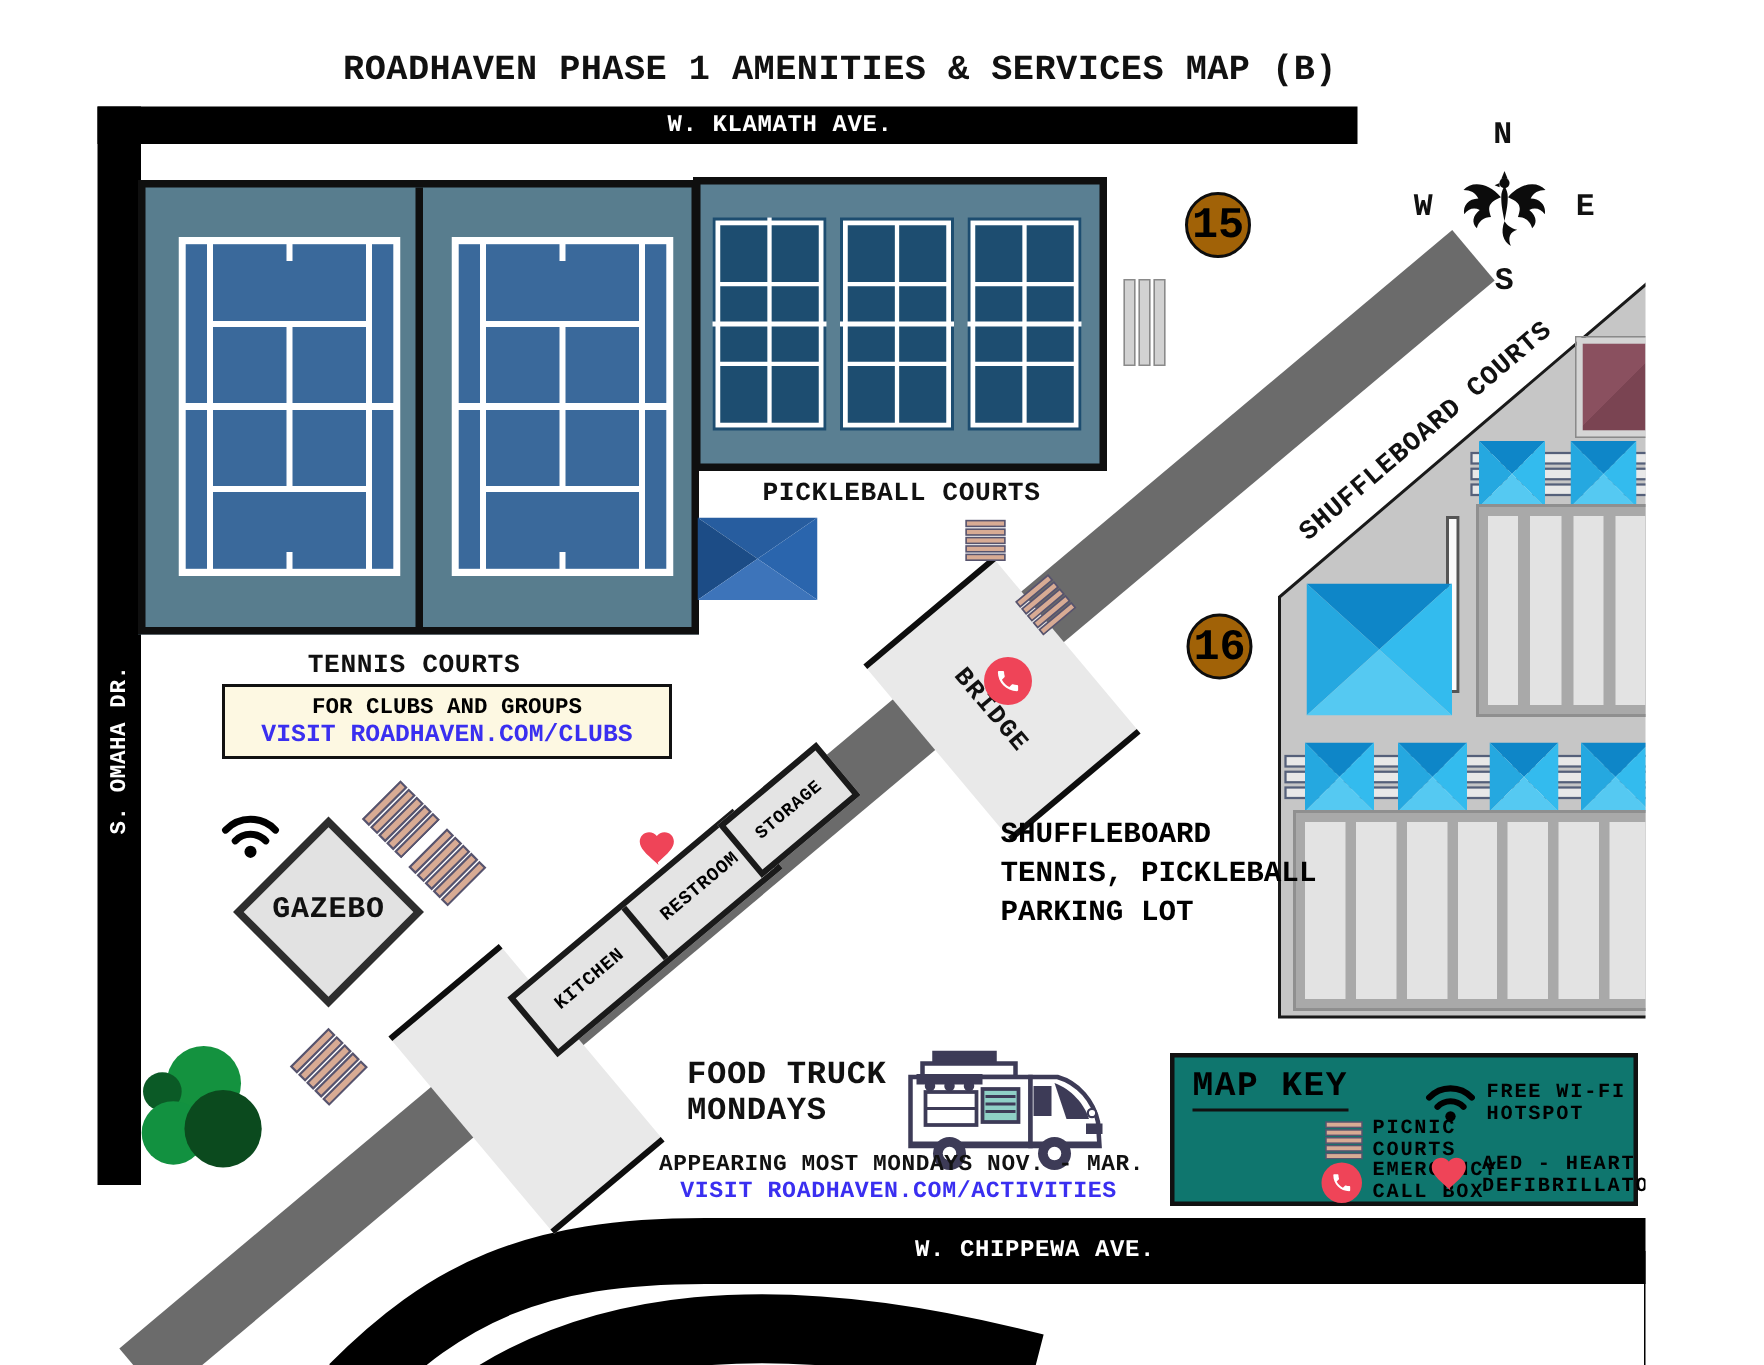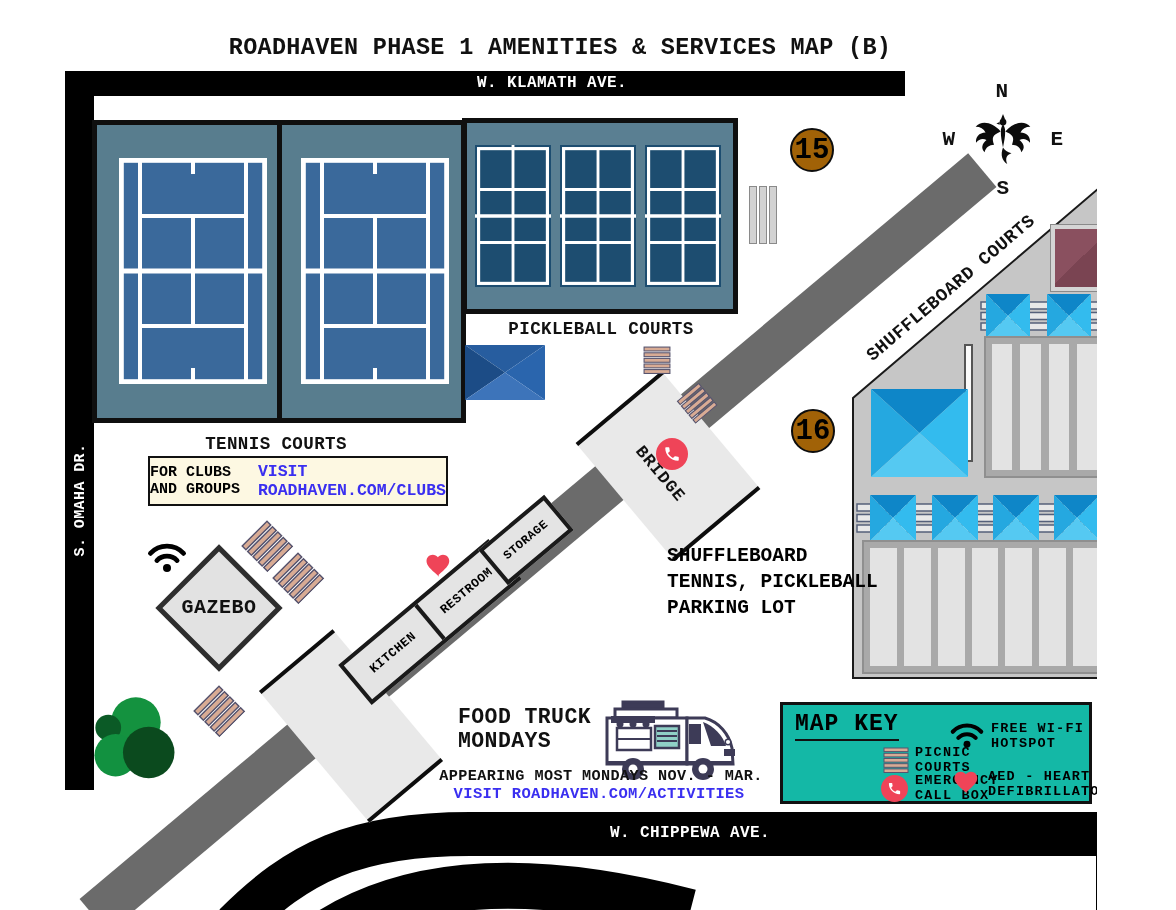--- a/index.html
+++ b/index.html
@@ -10,41 +10,41 @@
   }
   .abs { position:absolute; }
   .ctr { transform:translate(-50%,-50%); }
   .lbl { font-weight:800; color:#111; white-space:nowrap; letter-spacing:.4px; }
   .white { color:#fff; }
   .link { color:#3a2ff0; }
 
   
   .road-top { left:65px; top:71px; width:840px; height:25px; background:#000; }
   .road-left { left:65px; top:71px; width:29px; height:719px; background:#000; }
-  .road-top-label { left:552px; top:83px; font-size:16px; }
+  .road-top-label { left:520px; top:83px; font-size:16px; }
   .road-left-label { left:80px; top:500px; font-size:15px; transform:translate(-50%,-50%) rotate(-90deg); }
   .road-bottom-label { left:690px; top:833px; font-size:16px; }
   .road-right-label { left:1106px; top:749px; font-size:16px; transform:translate(-50%,-50%) rotate(90deg); letter-spacing:.5px; }
   .road-diag { left:-42px; top:521px; width:1160px; height:44px; background:#6b6b6b; transform:rotate(-40deg); }
 
   
   .crossing { background:#e9e9e9; border-top:4px solid #0d0d0d; border-bottom:4px solid #0d0d0d; }
   .bridge-band { left:668px; top:466px; width:112px; height:154px; transform:translate(-50%,-50%) rotate(-40deg); }
   .crossing-2 { left:351px; top:726px; width:96px; height:172px; transform:translate(-50%,-50%) rotate(-40deg); }
   .bridge-label { left:660px; top:474px; transform:translate(-50%,-50%) rotate(50deg); font-size:17px; letter-spacing:1px; }
   .callbox { width:32px; height:32px; border-radius:50%; background:#ef4458; display:flex; align-items:center; justify-content:center; }
   .bridge-callbox { left:672px; top:454px; transform:translate(-50%,-50%); }
 
   
   .tennis-complex { left:92px; top:120px; width:374px; height:303px; background:#587d8e; border:5px solid #0f0f0f; }
   .tennis-divider { left:180px; top:0; width:5px; height:293px; background:#0f0f0f; position:absolute; }
   .tennis-court { position:absolute; top:33px; }
   .tennis-label { left:276px; top:444px; font-size:17.5px; }
   .clubs-box { left:148px; top:456px; width:300px; height:50px; background:#fdf8e2; border:2.5px solid #111;
-               display:flex; flex-direction:row; align-items:center; justify-content:center; }
+               display:flex; flex-direction:column; align-items:center; justify-content:center; }
   .clubs-line1 { font-size:15px; font-weight:800; }
   .clubs-line2 { font-size:16.5px; font-weight:700; }
 
   
   .pickle-complex { left:462px; top:118px; width:276px; height:196px; background:#5a7f92; border:5px solid #0f0f0f; }
   .pickle-court { position:absolute; top:19px; }
   .pickle-label { left:601px; top:329px; font-size:17.5px; }
   .bench-bars { left:749px; top:186px; display:flex; gap:2px; }
   .bench-bars div { width:8px; height:58px; background:#d2d2d2; border:1.5px solid #8a8a8a; }
 
@@ -78,21 +78,21 @@
 
   
   .compass-letter { font-size:21px; font-weight:800; }
 
   
   .ft-title { left:458px; top:706px; font-size:21.5px; line-height:23.5px; font-weight:800; }
   .ft-note { left:601px; top:776px; font-size:15.2px; }
   .ft-link { left:599px; top:794px; font-size:15.5px; font-weight:700; }
 
   
-  .map-key { left:780px; top:702px; width:312px; height:102px; background:#14b8a6; border:3px solid #111; }
+  .map-key { left:780px; top:702px; width:312px; height:102px; background:#0f766e; border:3px solid #111; }
   .mk-title { position:absolute; left:12px; top:6px; font-size:23px; font-weight:800; letter-spacing:1px;
               border-bottom:2.5px solid #111; padding-bottom:2px; }
   .mk-label { position:absolute; font-size:13.5px; font-weight:800; line-height:15px; letter-spacing:1.2px; white-space:nowrap; }
 </style>
 </head>
 <body>
 
 <div id="map">
 
   <div class="abs lbl" style="left:560px; top:47px; transform:translate(-50%,-50%); font-size:23.5px; letter-spacing:.3px;">ROADHAVEN PHASE 1 AMENITIES &amp; SERVICES MAP (B)</div>

